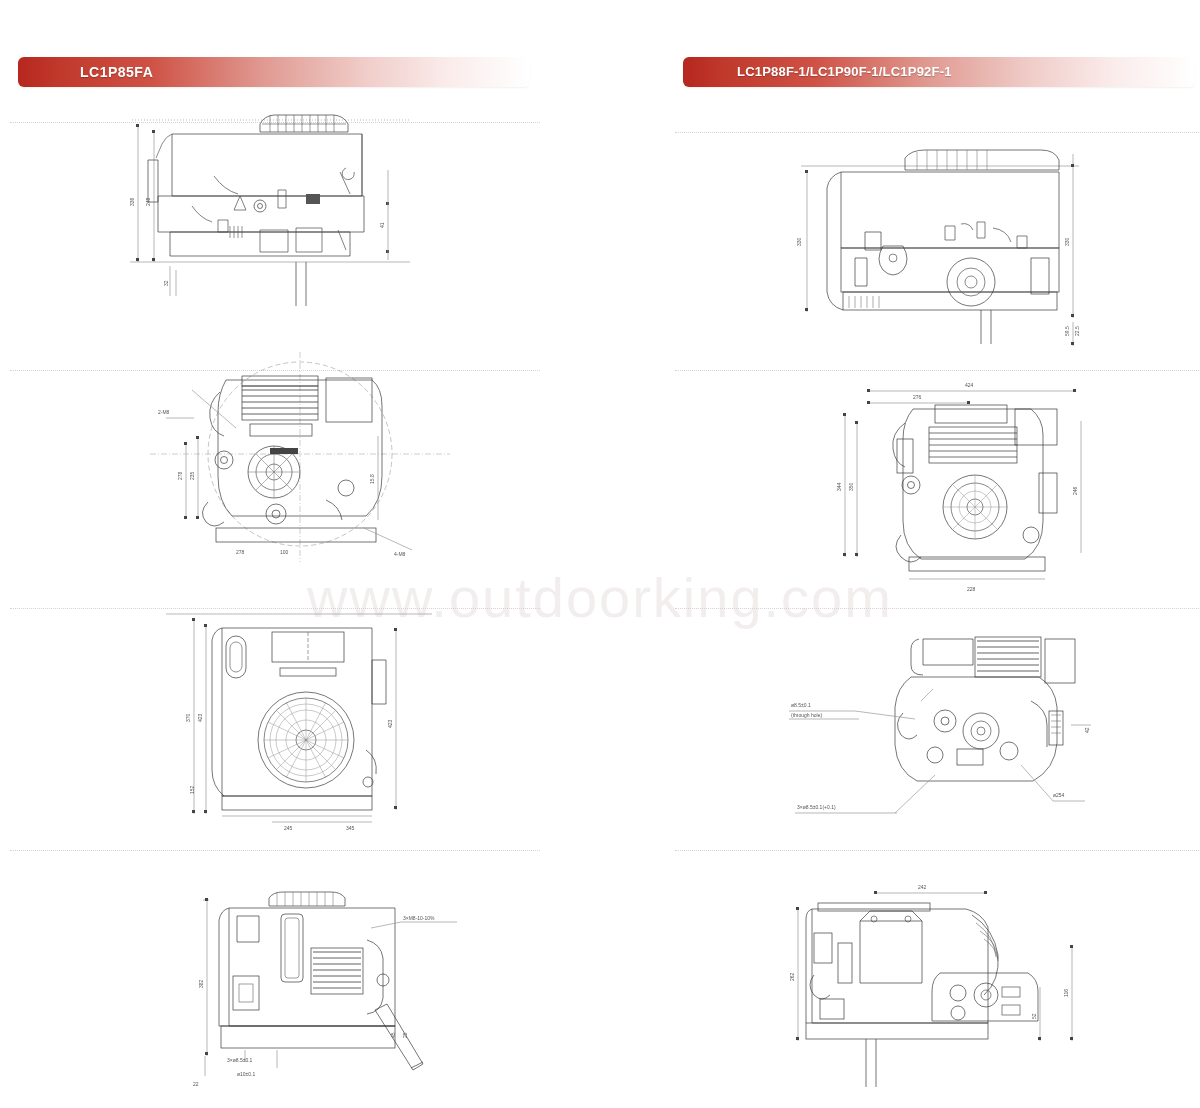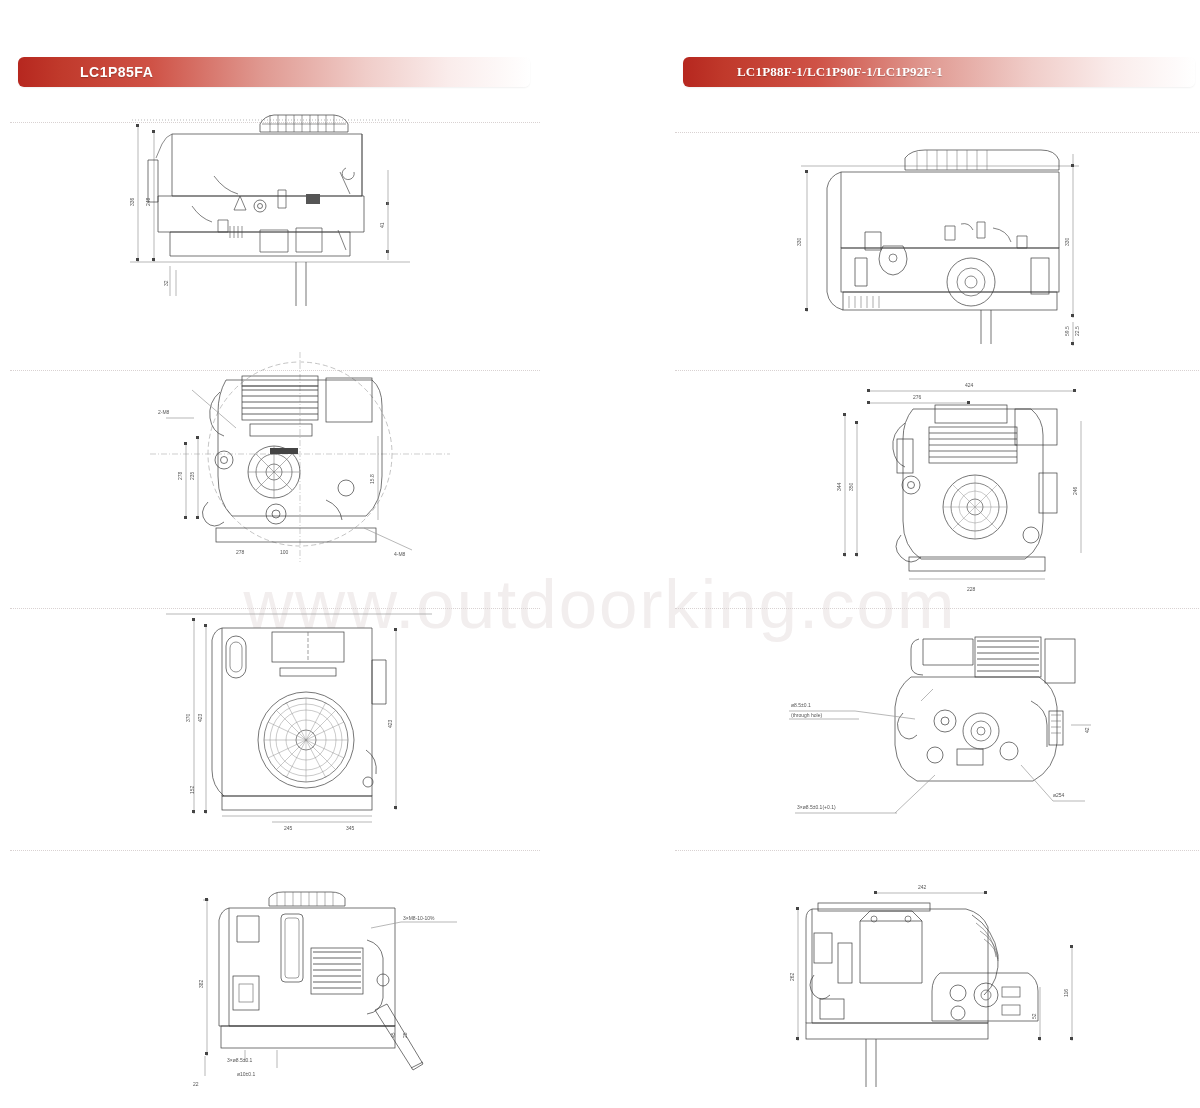--- a/index.html
+++ b/index.html
@@ -17,21 +17,21 @@
   }
 
   
   .watermark {
     position: absolute;
     left: 0;
     top: 565px;
     width: 1200px;
     text-align: center;
     font-family: "Liberation Sans", sans-serif;
-    font-size: 69px;
+    font-size: 56px;
     font-weight: 400;
     letter-spacing: 2px;
     color: #f2eeee;
     white-space: nowrap;
     user-select: none;
     pointer-events: none;
     z-index: 0;
   }
 
   
@@ -56,21 +56,21 @@
     background: linear-gradient(to right,
         #b6271f 0%,
         #c0392b 8%,
         #cf5246 26%,
         #e09a92 48%,
         #f0cdc9 68%,
         #faeceb 84%,
         #ffffff 100%);
     box-shadow: 0 1px 2px rgba(0,0,0,0.06);
   }
-  .header-bar.wide { width: 512px; font-family: Liberation Serif, serif; }
+  .header-bar.wide { width: 512px; }
   .header-title {
     position: absolute;
     left: 38px;
     top: 0;
     height: 30px;
     line-height: 30px;
     font-size: 14px;
     font-weight: bold;
     letter-spacing: 0.5px;
     color: #ffffff;

